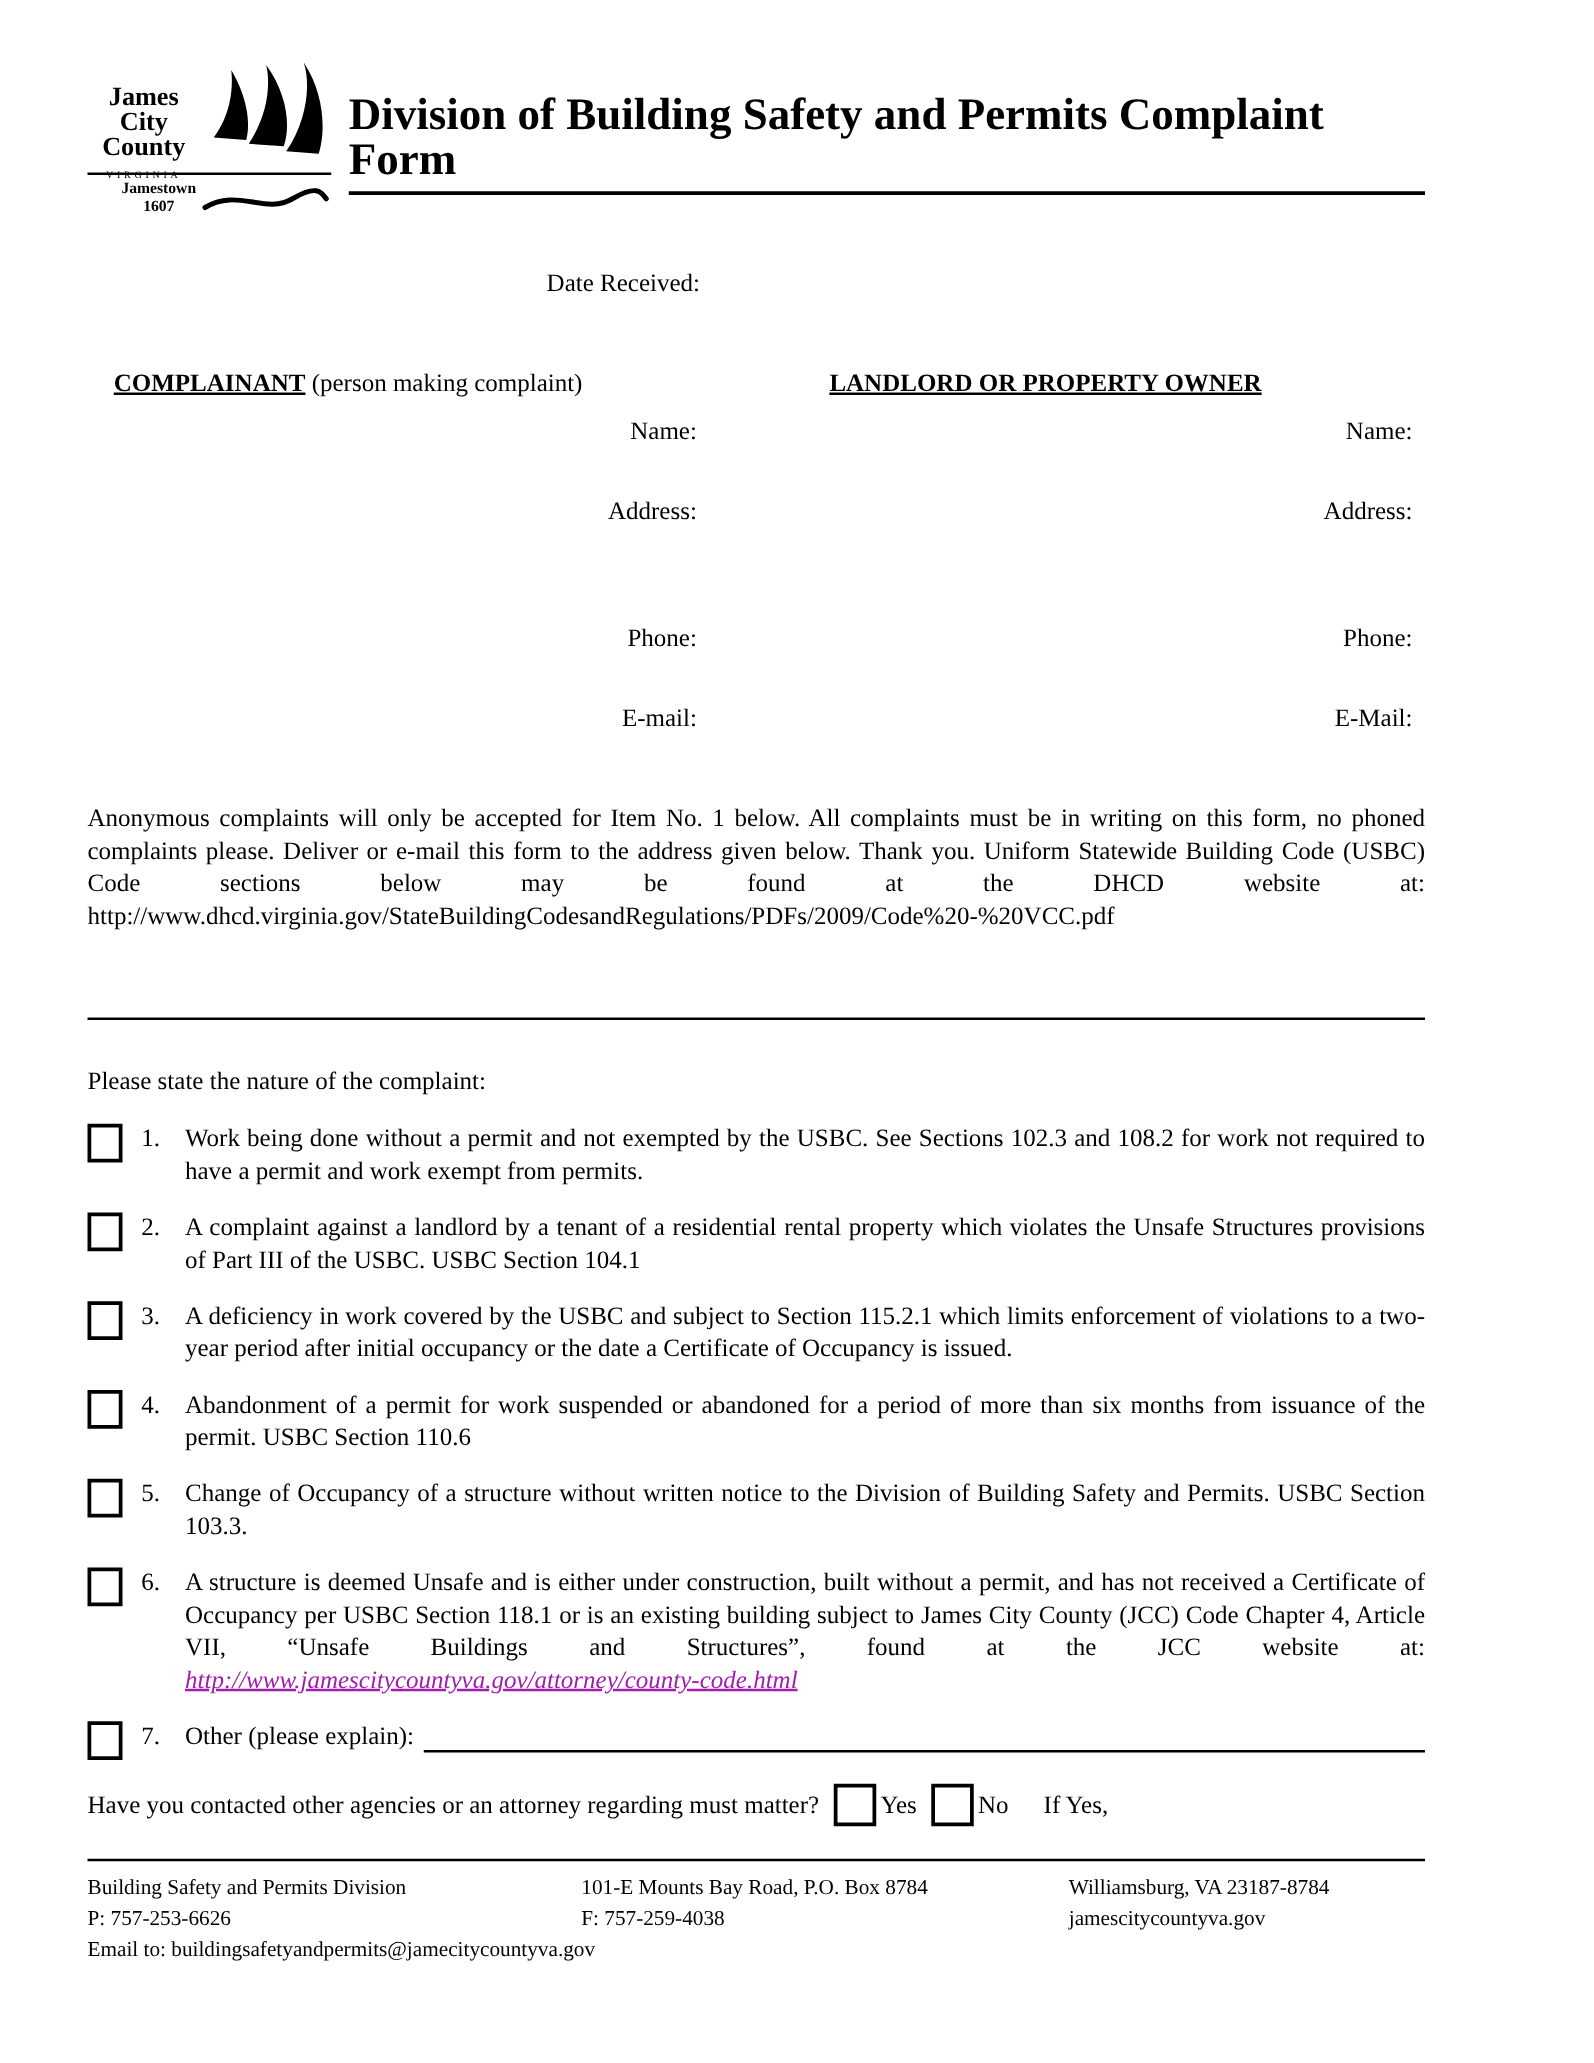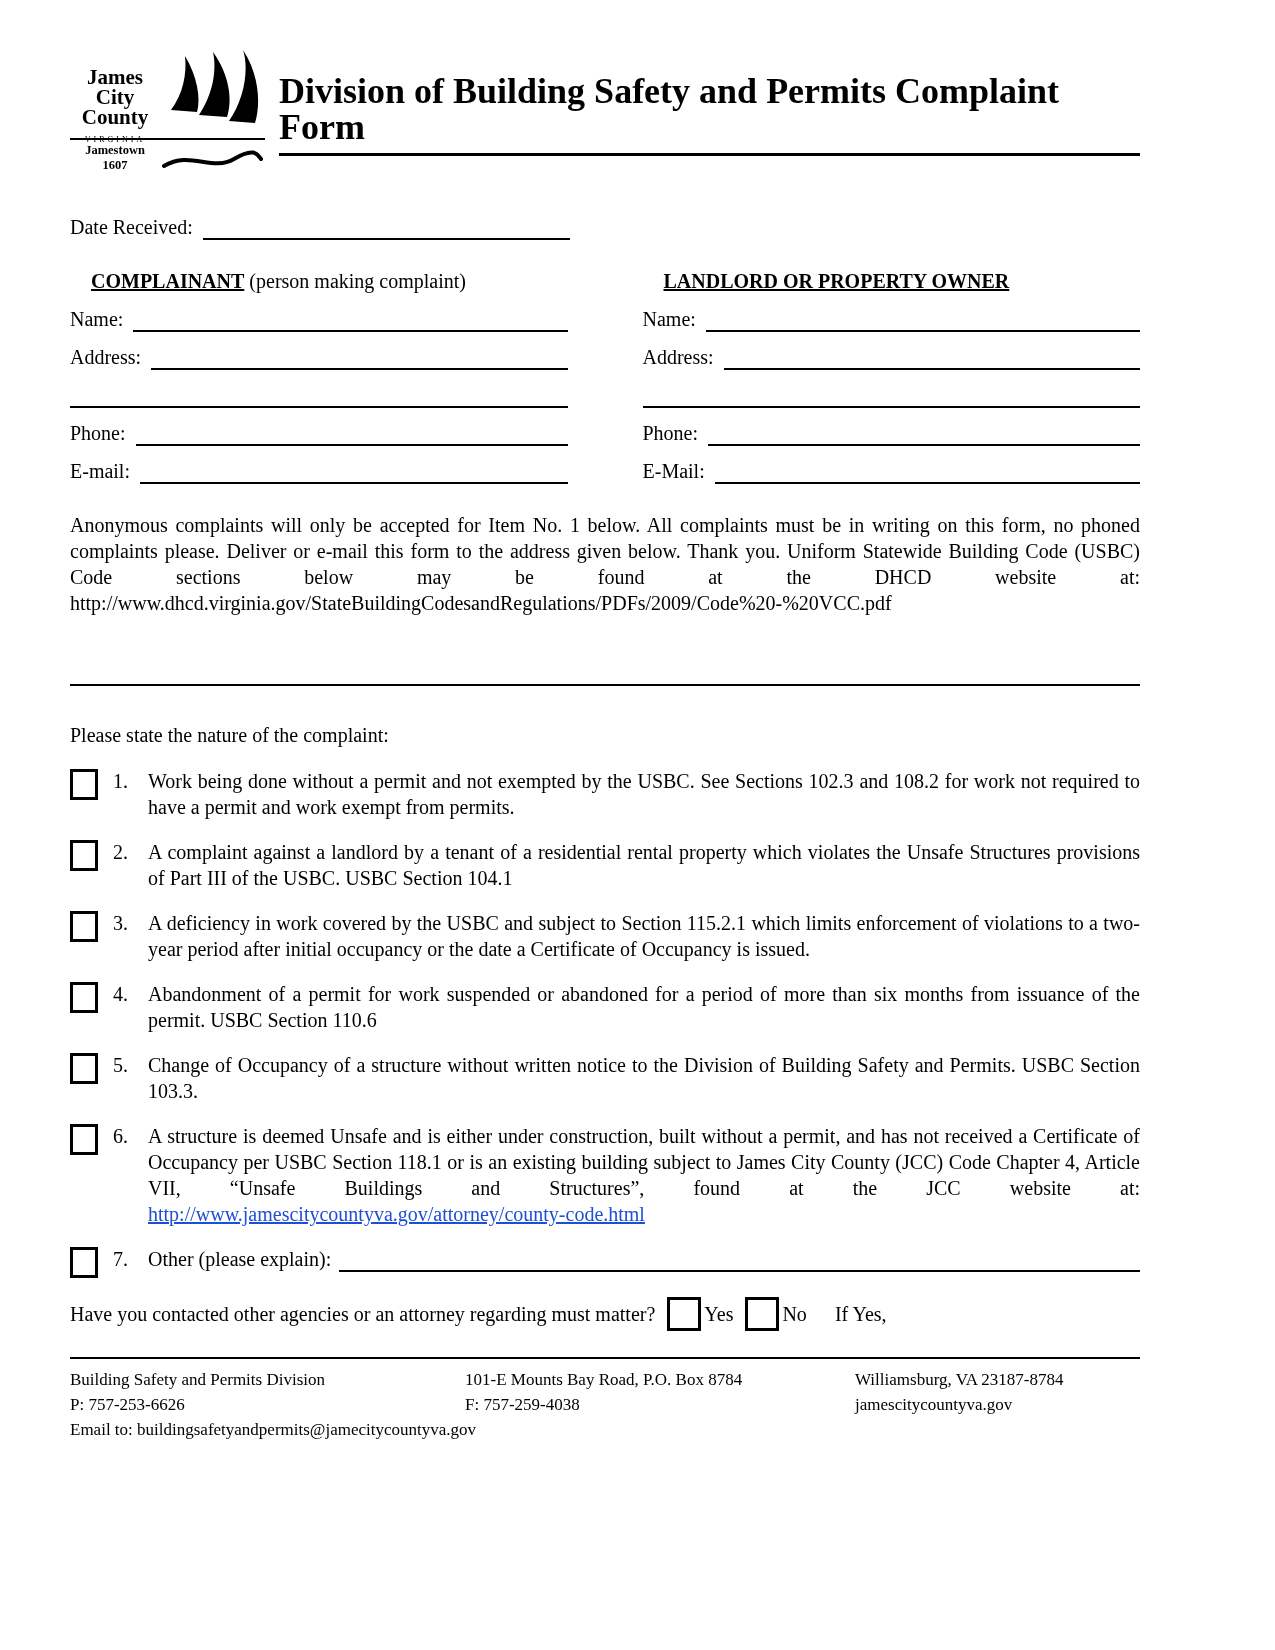--- a/index.html
+++ b/index.html
@@ -13,28 +13,28 @@
   .page { padding: 50px 135px 0 70px; }
 
   
   .header { display: flex; align-items: center; margin-bottom: 36px; }
   .logo { position: relative; width: 195px; height: 128px; flex-shrink: 0; }
   .logo-text { position: absolute; top: 17px; left: 0; width: 90px; text-align: center;
                font-weight: bold; font-size: 21px; line-height: 20px; }
   .logo-virginia { font-size: 8px; font-weight: normal; letter-spacing: 3px; margin-top: 3px; }
   .logo-sails { position: absolute; top: 0; right: 6px; }
   .logo-divider { position: absolute; left: 0; right: 0; top: 88px; border-top: 2px solid #000; }
-  .logo-bottom { position: absolute; top: 93px; left: 0; width: 90px; text-align: center;
+  .logo-bottom { position: absolute; top: 93px; left: 12px; width: 90px; text-align: center;
                  font-weight: bold; font-size: 12.5px; line-height: 15px; }
   .logo-wave { position: absolute; left: 90px; top: 96px; }
   .title-wrap { flex: 1; border-bottom: 3px solid #000; padding-bottom: 8px; margin-left: 14px; }
   .title { font-size: 36px; font-weight: bold; line-height: 36px; }
 
   
-  .field-row { display: flex; align-items: flex-end; }
+  .field-row { display: flex; align-items: flex-end; flex-direction: column; }
   .flabel { white-space: nowrap; padding-right: 10px; }
   .fline { flex: 1; border-bottom: 2px solid #000; min-height: 24px; }
 
   .date-row { width: 500px; margin-bottom: 28px; }
 
   
   .cols { display: flex; margin-bottom: 28px; }
   .col { flex: 1; min-width: 0; }
   .col-left { margin-right: 75px; }
   .col-heading { margin-bottom: 8px; }
@@ -49,21 +49,21 @@
   .nature { margin: 36px 0 20px; }
 
   
   .item { display: flex; align-items: flex-start; margin-bottom: 19px; }
   .checkbox { width: 28px; height: 31px; border: 3px solid #000; background: #fff;
               flex-shrink: 0; box-sizing: border-box; margin-top: 1px; }
   .item-num { width: 50px; padding-left: 15px; flex-shrink: 0; box-sizing: border-box; }
   .item-text { flex: 1; min-width: 0; text-align: justify; }
   .item-text-row { flex: 1; display: flex; align-items: flex-end; min-width: 0; }
   .item-text-row .flabel { padding-right: 8px; }
-  .doc-link { color: #1d4ed8; text-decoration: underline; display: inline-block; }
+  .doc-link { color: #a21caf; text-decoration: underline; display: inline-block; font-style: italic; }
 
   
   .agencies { display: flex; align-items: center; margin: 4px 0 26px; }
   .checkbox-lg { width: 34px; height: 34px; border: 3px solid #000; background: #fff;
                  box-sizing: border-box; flex-shrink: 0; margin-left: 12px; margin-right: 3px; }
   .ifyes { margin-left: 28px; }
 
   
   .who-row { display: flex; align-items: flex-end; margin-bottom: 18px; }
   .who-line { flex: 1; }

